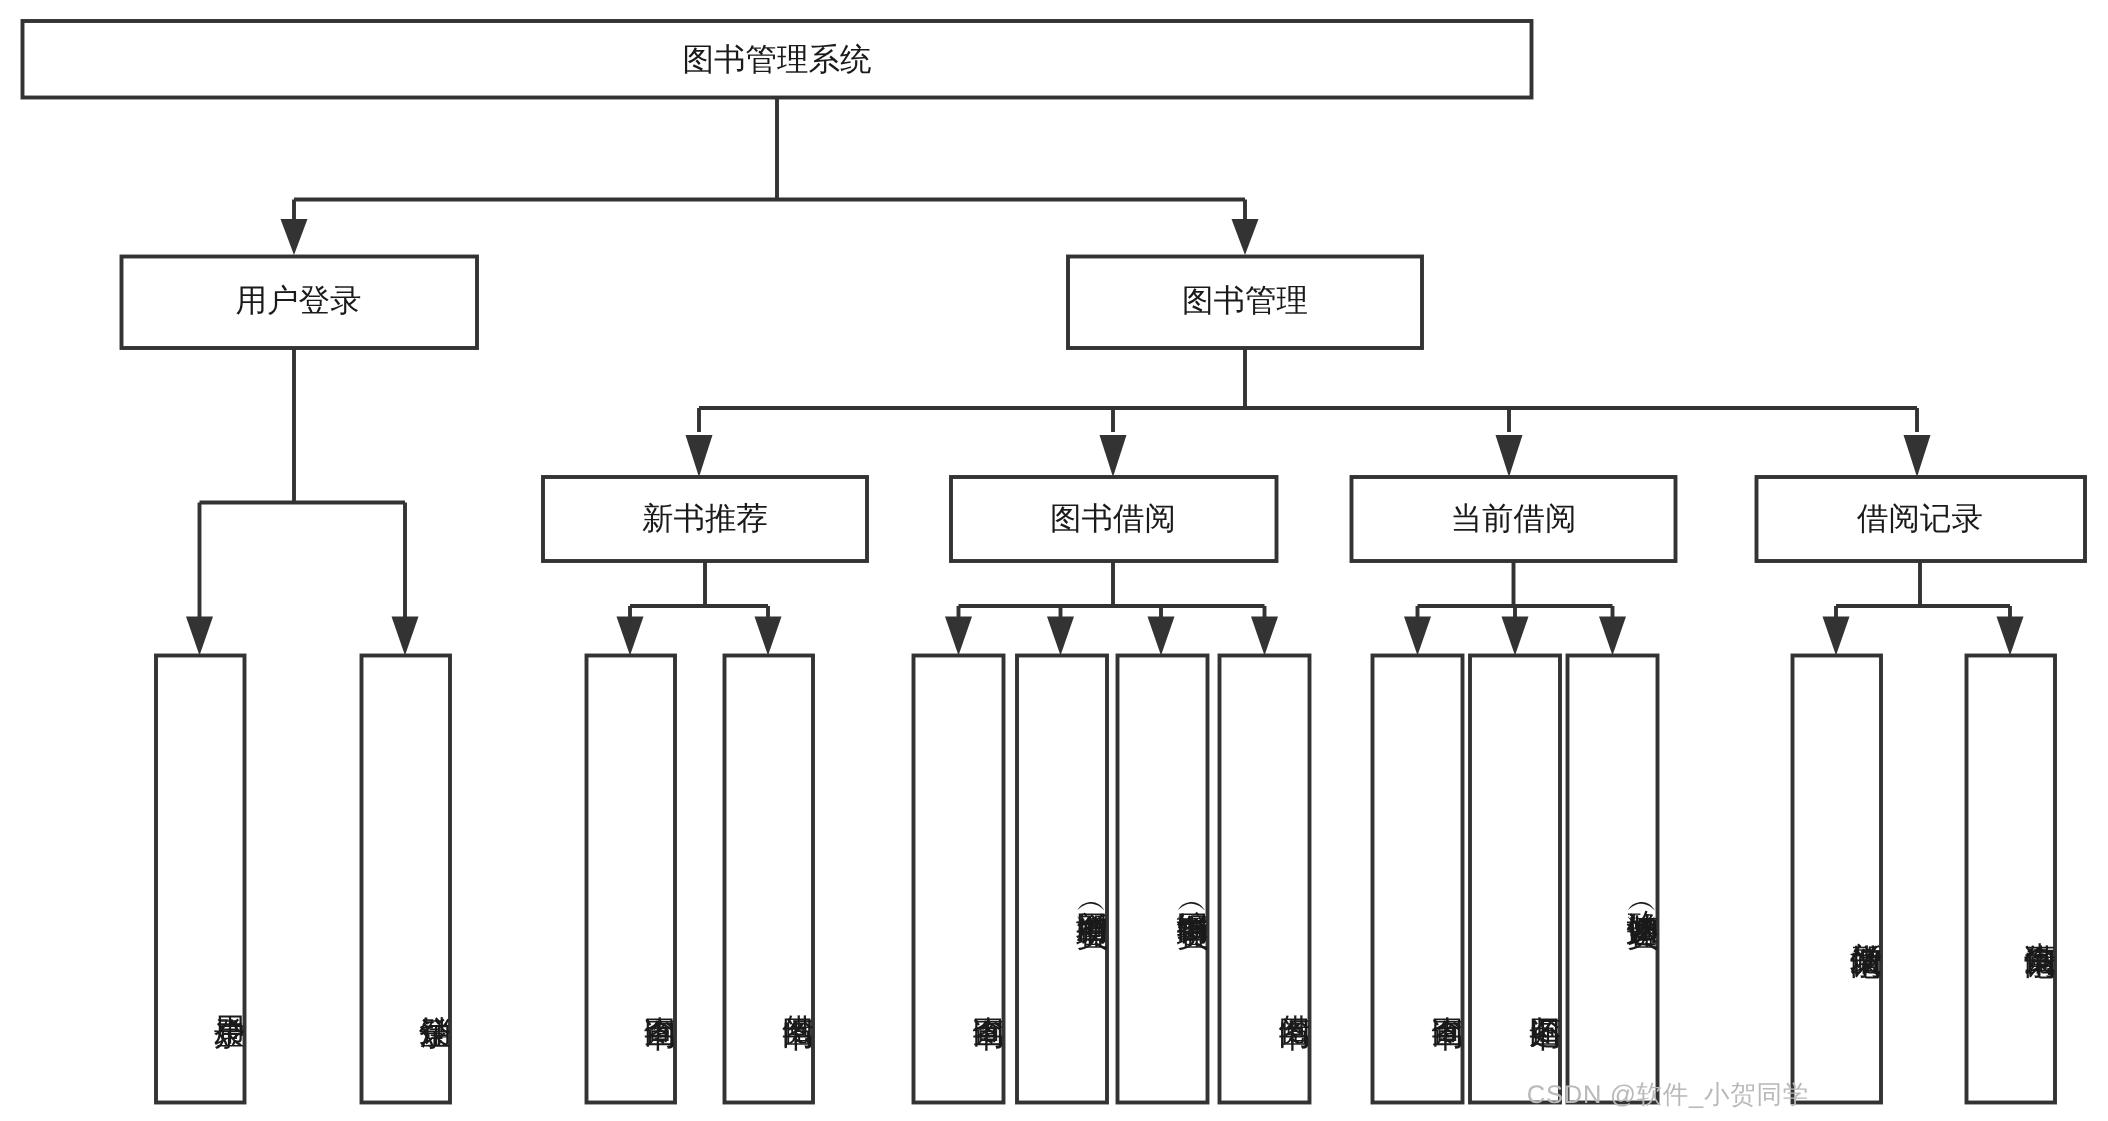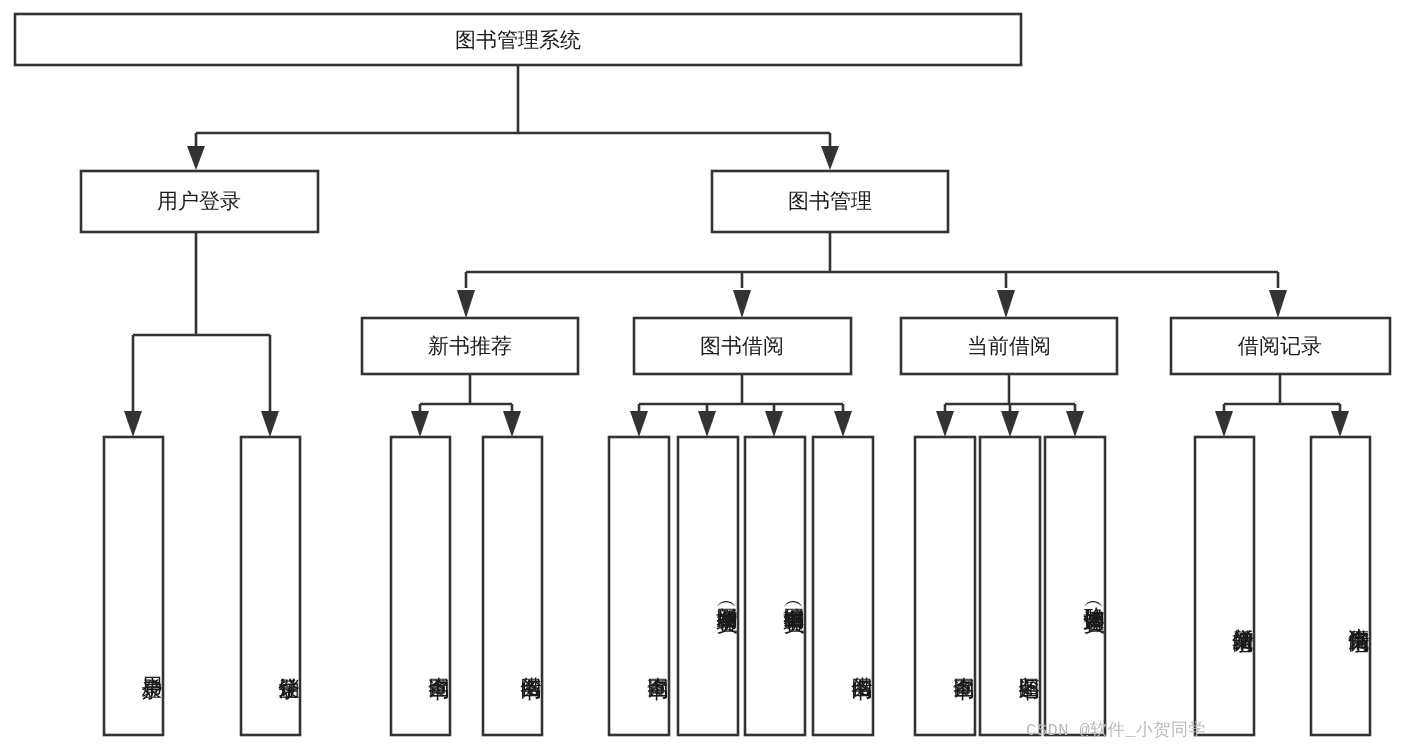--- a/index.html
+++ b/index.html
@@ -61,21 +61,21 @@
     letter-spacing: 1px;
     white-space: nowrap;
     pointer-events: none;
   }
   .watermark {
     position: absolute;
     right: 8px;
     bottom: 6px;
     font-size: 17px;
     color: #b9b9b9;
-    font-family: Liberation Mono, monospace;
+    font-family: Liberation Sans, sans-serif;
     letter-spacing: 0.5px;
     white-space: nowrap;
     margin-top: 16px;
   }
 </style>
 </head>
 <body>
 
 <div id="diagram-root">
 

